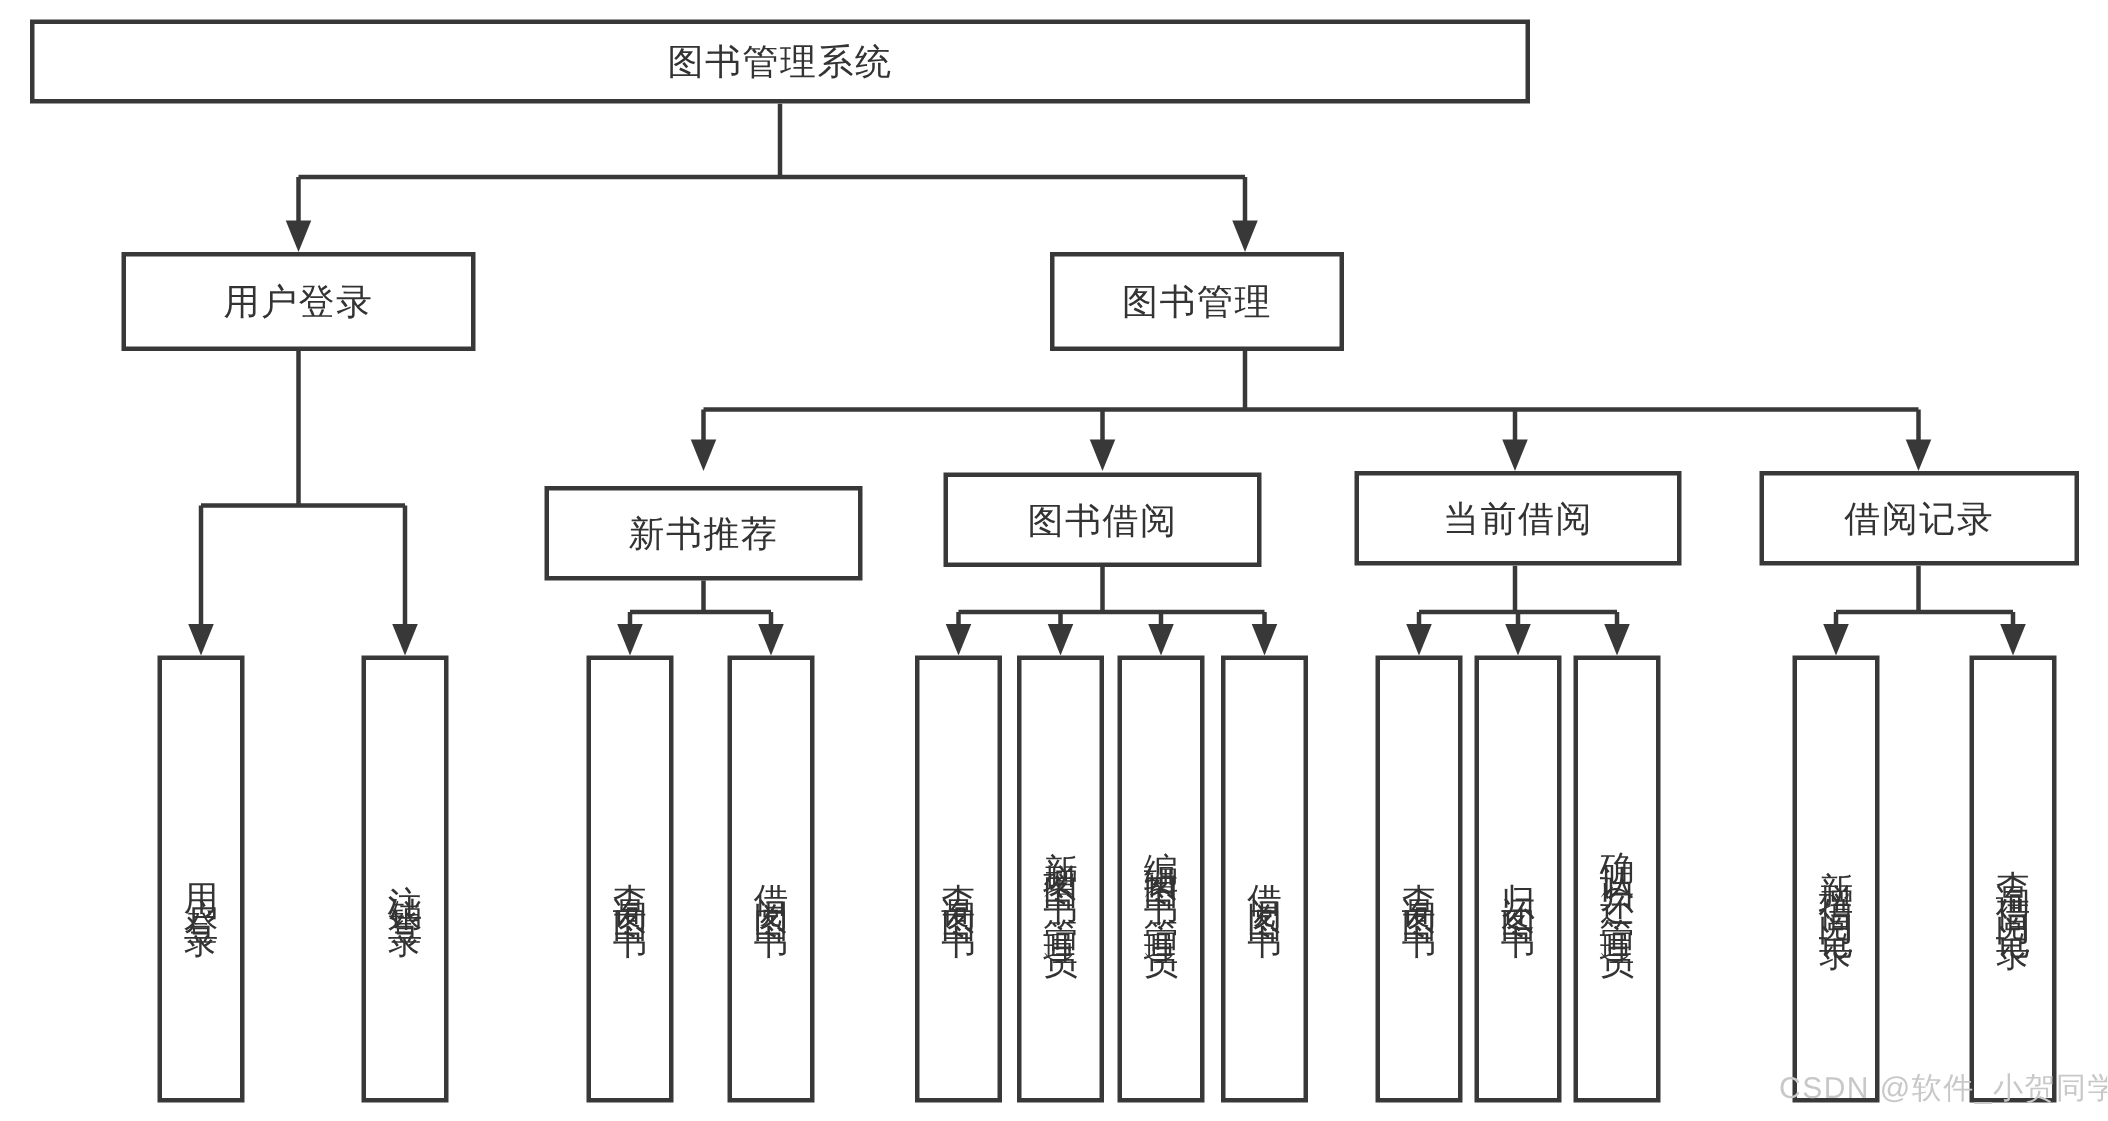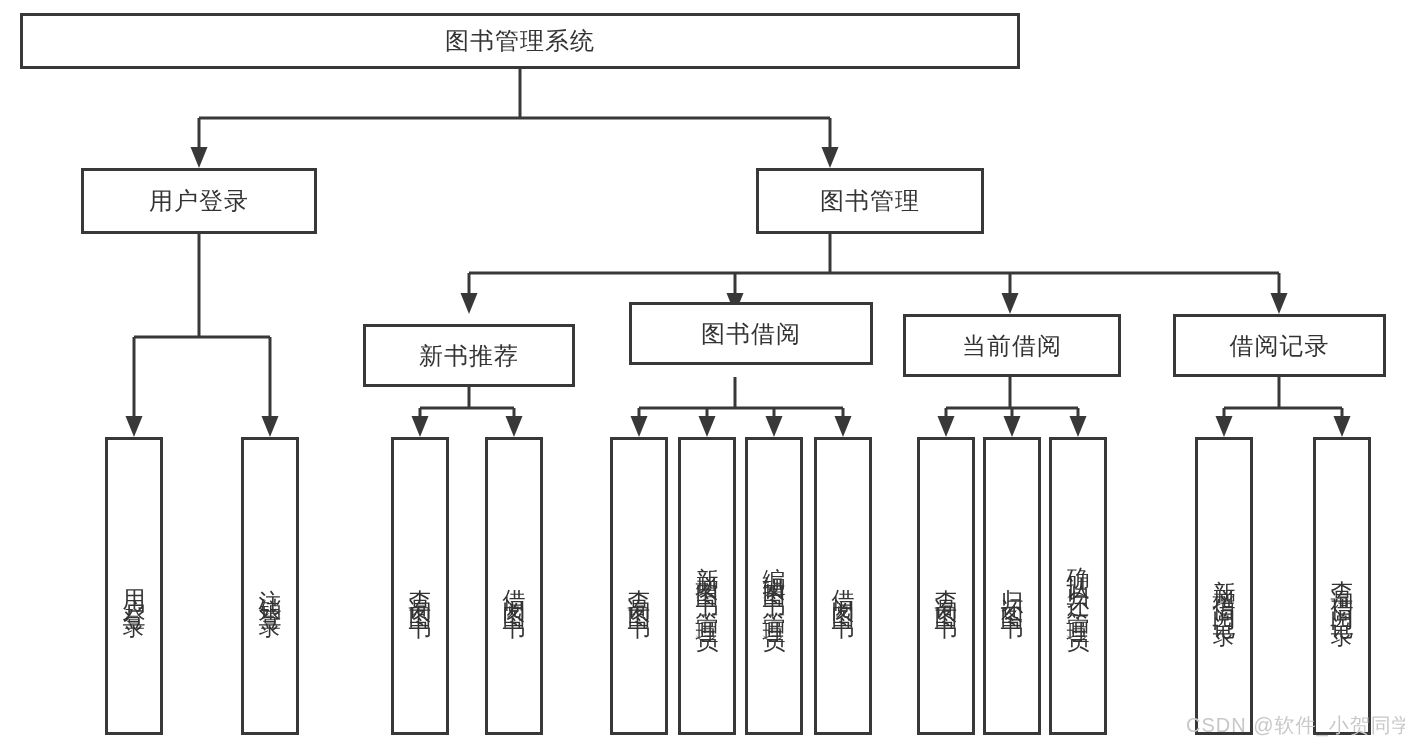--- a/index.html
+++ b/index.html
@@ -111,24 +111,24 @@
         <path d="M 1003.5 416 L 1020.5 416 L 1012 437 Z" fill="#383838"></path>
         <path d="M 1069.5 416 L 1086.5 416 L 1078 437 Z" fill="#383838"></path>
         <path d="M 1215.5 416 L 1232.5 416 L 1224 437 Z" fill="#383838"></path>
         <path d="M 1333.5 416 L 1350.5 416 L 1342 437 Z" fill="#383838"></path>
       </g>
     </svg>
 
   <div class="box" style="left:20px; top:13px; width:1000px; height:56px;">图书管理系统</div>
 
   <div class="box" style="left:81px; top:168px; width:236px; height:66px;">用户登录</div>
-  <div class="box" style="left:756px; top:168px; width:228px; height:66px;">图书管理</div>
+  <div class="box" style="left:700px; top:168px; width:196px; height:66px;">图书管理</div>
 
   <div class="box" style="left:363px; top:314px; width:212px; height:63px;margin-top:10px;">新书推荐</div>
-  <div class="box" style="left:629px; top:302px; width:244px; height:63px;">图书借阅</div>
+  <div class="box" style="left:629px; top:315px; width:212px; height:63px;">图书借阅</div>
   <div class="box" style="left:903px; top:314px; width:218px; height:63px;">当前借阅</div>
   <div class="box" style="left:1173px; top:314px; width:213px; height:63px;">借阅记录</div>
 
   <div class="box vbox" style="left:105px; top:437px; width:58px; height:298px;">用户登录</div>
   <div class="box vbox" style="left:241px; top:437px; width:58px; height:298px;">注销登录</div>
 
   <div class="box vbox" style="left:391px; top:437px; width:58px; height:298px;">查询图书</div>
   <div class="box vbox" style="left:485px; top:437px; width:58px; height:298px;">借阅图书</div>
 
   <div class="box vbox" style="left:610px; top:437px; width:58px; height:298px;">查询图书</div>

